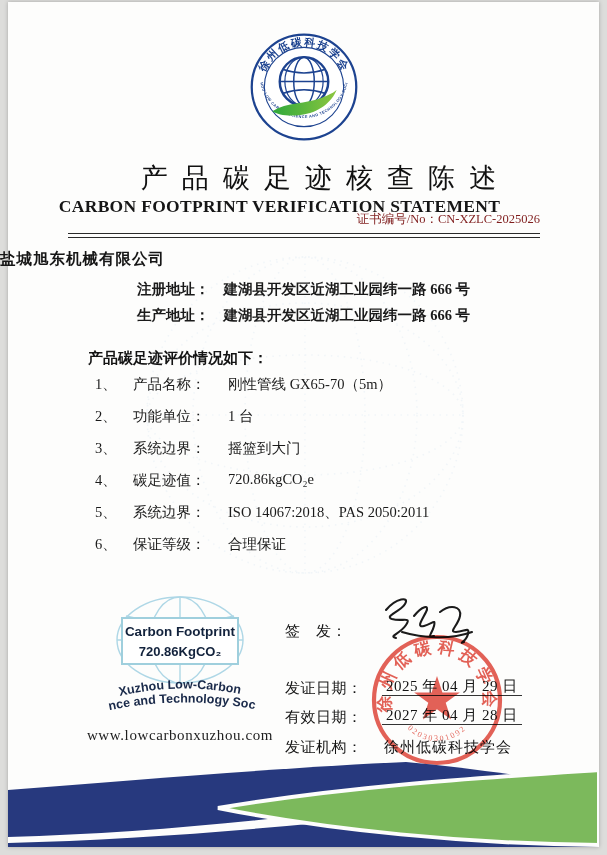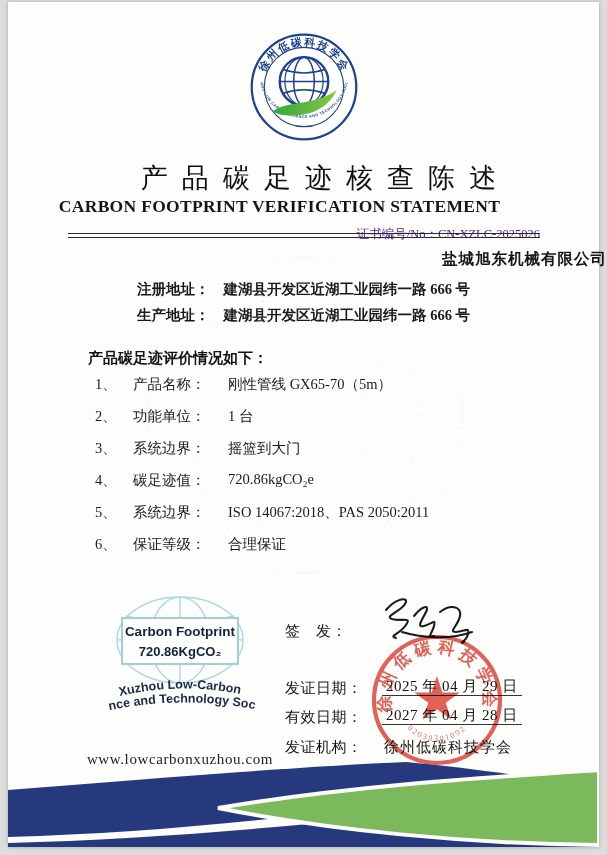--- a/index.html
+++ b/index.html
@@ -20,50 +20,50 @@
   .title-cn{
     position:absolute;left:15px;top:160px;width:607px;text-align:center;
     font-size:27px;font-weight:normal;letter-spacing:.52em;text-indent:.52em;
     color:#111;
   }
   .title-en{
     position:absolute;left:0;top:196px;width:559px;text-align:center;
     font-size:17.5px;font-weight:600;letter-spacing:.3px;color:#161616;
   }
   .cert-line{
-    position:absolute;left:0;top:226px;width:540px;text-align:right;
-    font-size:12.5px;color:#4c1d95;
+    position:absolute;left:0;top:211px;width:540px;text-align:right;
+    font-size:12.5px;color:#7f1d1d;
   }
   .double-rule{
     position:absolute;left:68px;top:233px;width:472px;height:3px;
     border-top:1.6px solid #2a2a2a;border-bottom:1px solid #2a2a2a;
   }
   
   .company-name{
-    position:absolute;left:0;top:249px;width:607px;text-align:right;
+    position:absolute;left:0;top:249px;width:607px;text-align:left;
     font-size:15.5px;font-weight:bold;color:#161616;letter-spacing:1px;
   }
   .addr-row{
     position:absolute;left:0;width:607px;text-align:center;font-size:14.5px;color:#1a1a1a;
   }
   .addr-row .lbl{font-weight:bold;margin-right:14px;margin-top:32px;}
   .addr-row .val{font-weight:bold;}
   
   .eval-heading{
     position:absolute;left:88px;top:349px;font-size:15px;font-weight:bold;color:#141414;
   }
   .item-row{position:absolute;left:0;width:607px;font-size:14.5px;color:#1a1a1a;}
   .item-row .no{position:absolute;left:95px;}
   .item-row .lbl{position:absolute;left:133px;}
   .item-row .val{position:absolute;left:228px;}
   
   .badge-svg{position:absolute;left:98px;top:596px;}
   .website{
     position:absolute;left:60px;top:727px;width:240px;text-align:center;
-    font-size:15px;letter-spacing:.6px;color:#1e1e1e;margin-top:24px;
+    font-size:15px;letter-spacing:.6px;color:#1e1e1e;
   }
   
   .frow{position:absolute;font-size:15px;color:#151515;}
   .frow .lbl{letter-spacing:.5px;}
   .val-underline{border-bottom:1.2px solid #333;padding:0 4px 1px 4px;letter-spacing:.5px;}
   .val-plain{letter-spacing:1px;}
   .signature{position:absolute;left:372px;top:592px;}
   .seal{position:absolute;left:367px;top:630px;mix-blend-mode:multiply;opacity:.9;}
   .wave{position:absolute;left:8px;top:750px;}
 </style>

